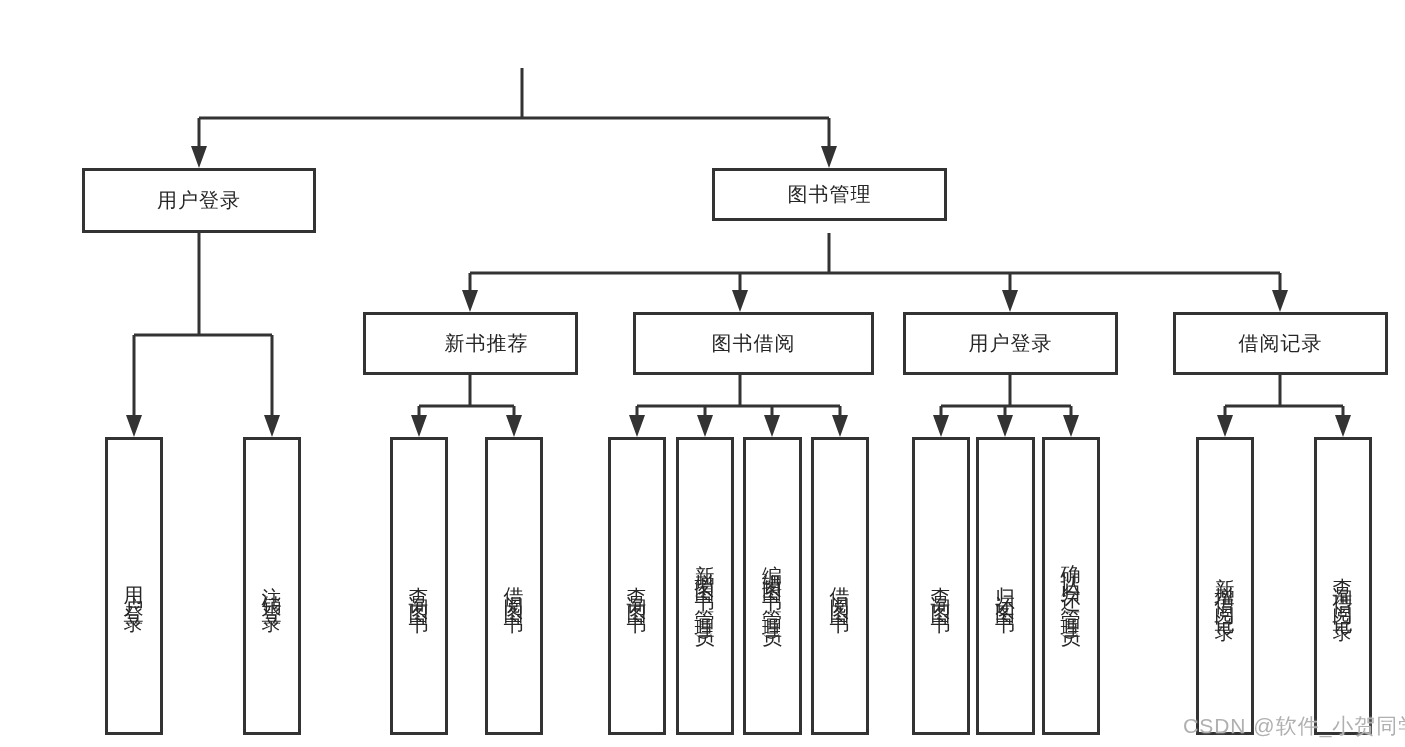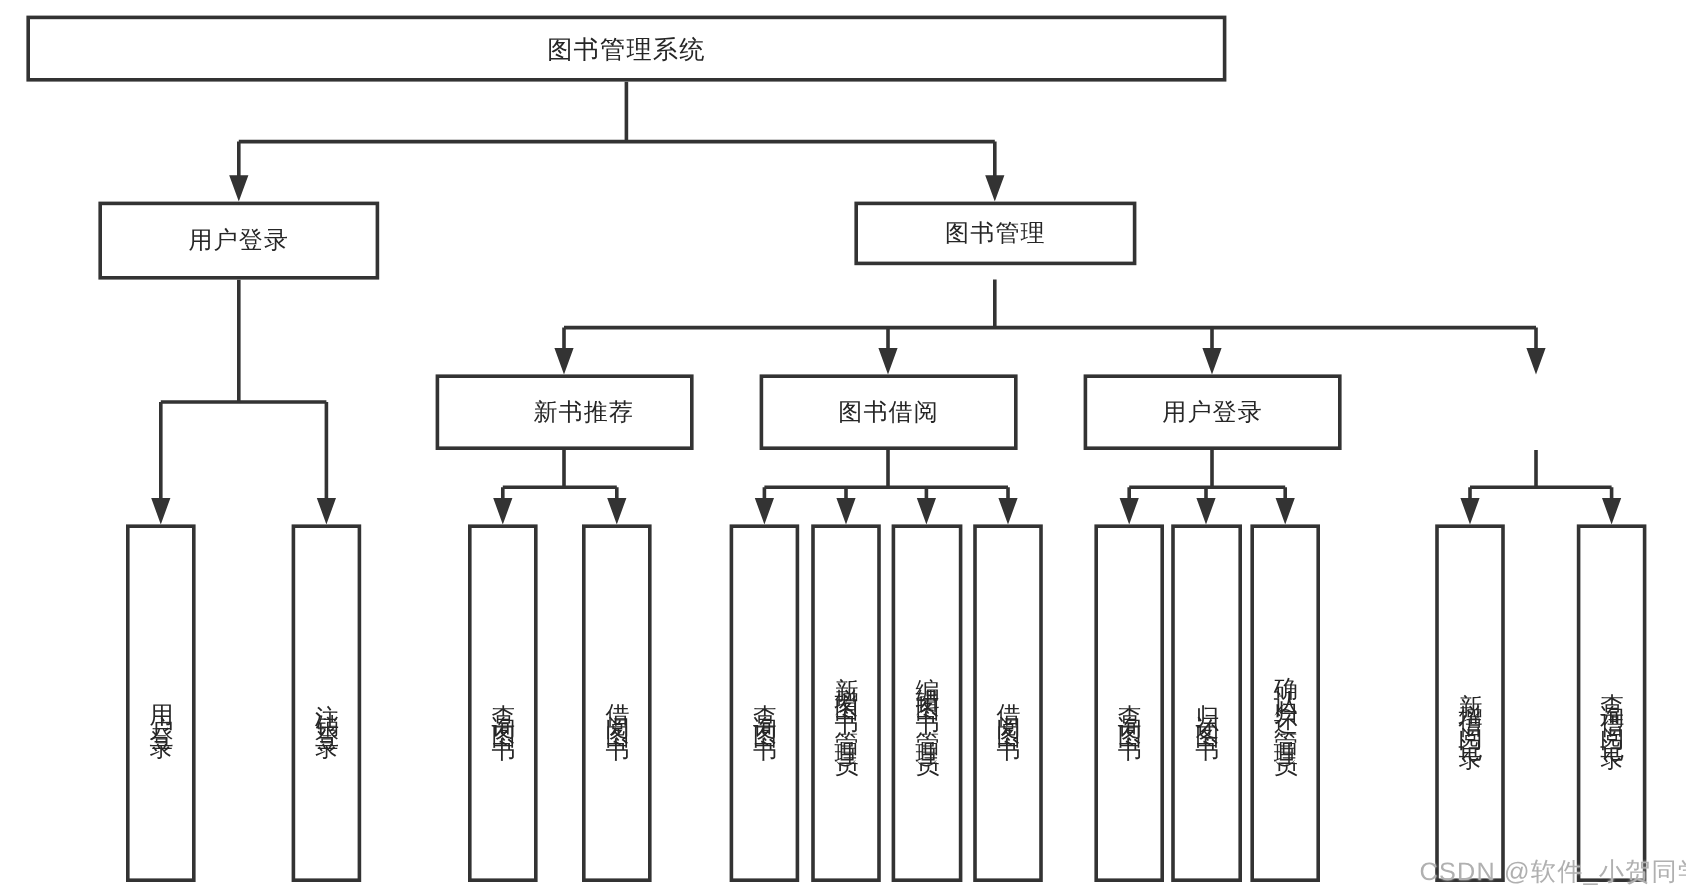--- a/index.html
+++ b/index.html
@@ -76,28 +76,28 @@
              M462 290 L478 290 L470 312 Z  M732 290 L748 290 L740 312 Z
              M1002 290 L1018 290 L1010 312 Z  M1272 290 L1288 290 L1280 312 Z
              M411 415 L427 415 L419 437 Z  M506 415 L522 415 L514 437 Z
              M629 415 L645 415 L637 437 Z  M697 415 L713 415 L705 437 Z
              M764 415 L780 415 L772 437 Z  M832 415 L848 415 L840 437 Z
              M933 415 L949 415 L941 437 Z  M997 415 L1013 415 L1005 437 Z
              M1063 415 L1079 415 L1071 437 Z
              M1217 415 L1233 415 L1225 437 Z  M1335 415 L1351 415 L1343 437 Z" fill="#333333" stroke="none"></path>
   </svg>
 
-  <div class="node root" style="left:22px; top:13px; width:1000px; height:55px;">图书管理系统</div>
 
   <div class="node" style="left:82px; top:168px; width:234px; height:65px;">用户登录</div>
   <div class="node" style="left:712px; top:168px; width:235px; height:53px;">图书管理</div>
 
   <div class="node" style="left:363px; top:312px; width:215px; height:63px;padding-left:32px;">新书推荐</div>
-  <div class="node" style="left:633px; top:312px; width:215px; height:63px;">图书借阅</div>
+  <div class="node" style="left:633px; top:312px; width:241px; height:63px;">图书借阅</div>
   <div class="node" style="left:903px; top:312px; width:215px; height:63px;">用户登录</div>
+  <div class="node" style="left:1173px; top:312px; width:215px; height:63px;">借阅记录</div>
 
   <div class="node leaf" style="left:105px; top:437px; width:58px; height:298px;">用户登录</div>
   <div class="node leaf" style="left:243px; top:437px; width:58px; height:298px;">注销登录</div>
 
   <div class="node leaf" style="left:390px; top:437px; width:58px; height:298px;">查询图书</div>
   <div class="node leaf" style="left:485px; top:437px; width:58px; height:298px;">借阅图书</div>
 
   <div class="node leaf" style="left:608px; top:437px; width:58px; height:298px;">查询图书</div>
   <div class="node leaf" style="left:676px; top:437px; width:58px; height:298px;">新增图书（管理员）</div>
   <div class="node leaf" style="left:743px; top:437px; width:59px; height:298px;">编辑图书（管理员）</div>

